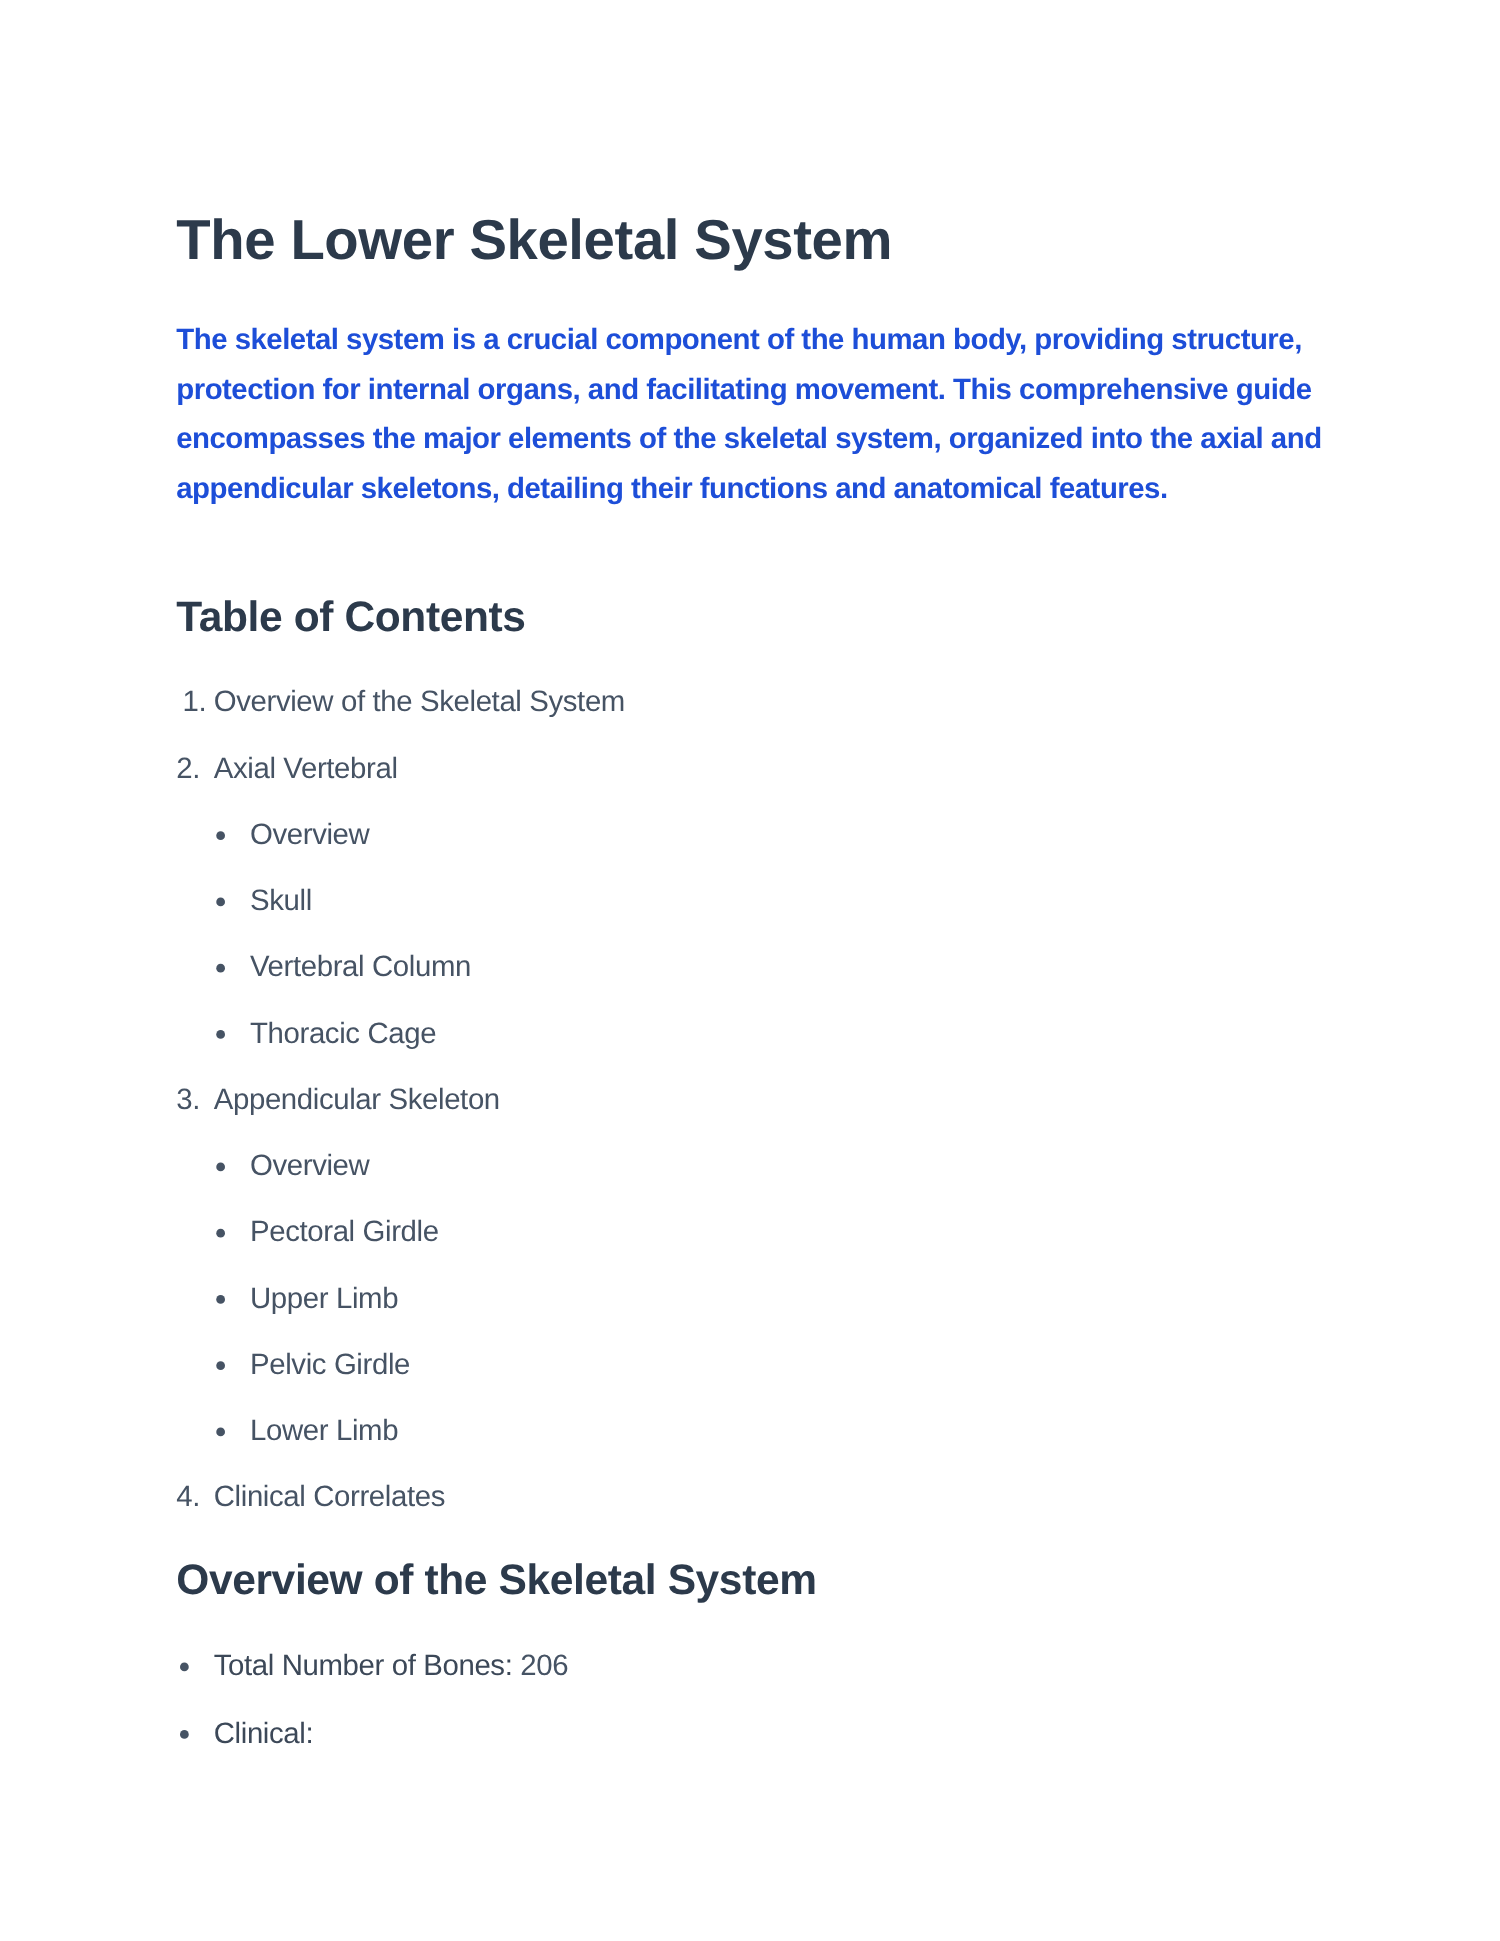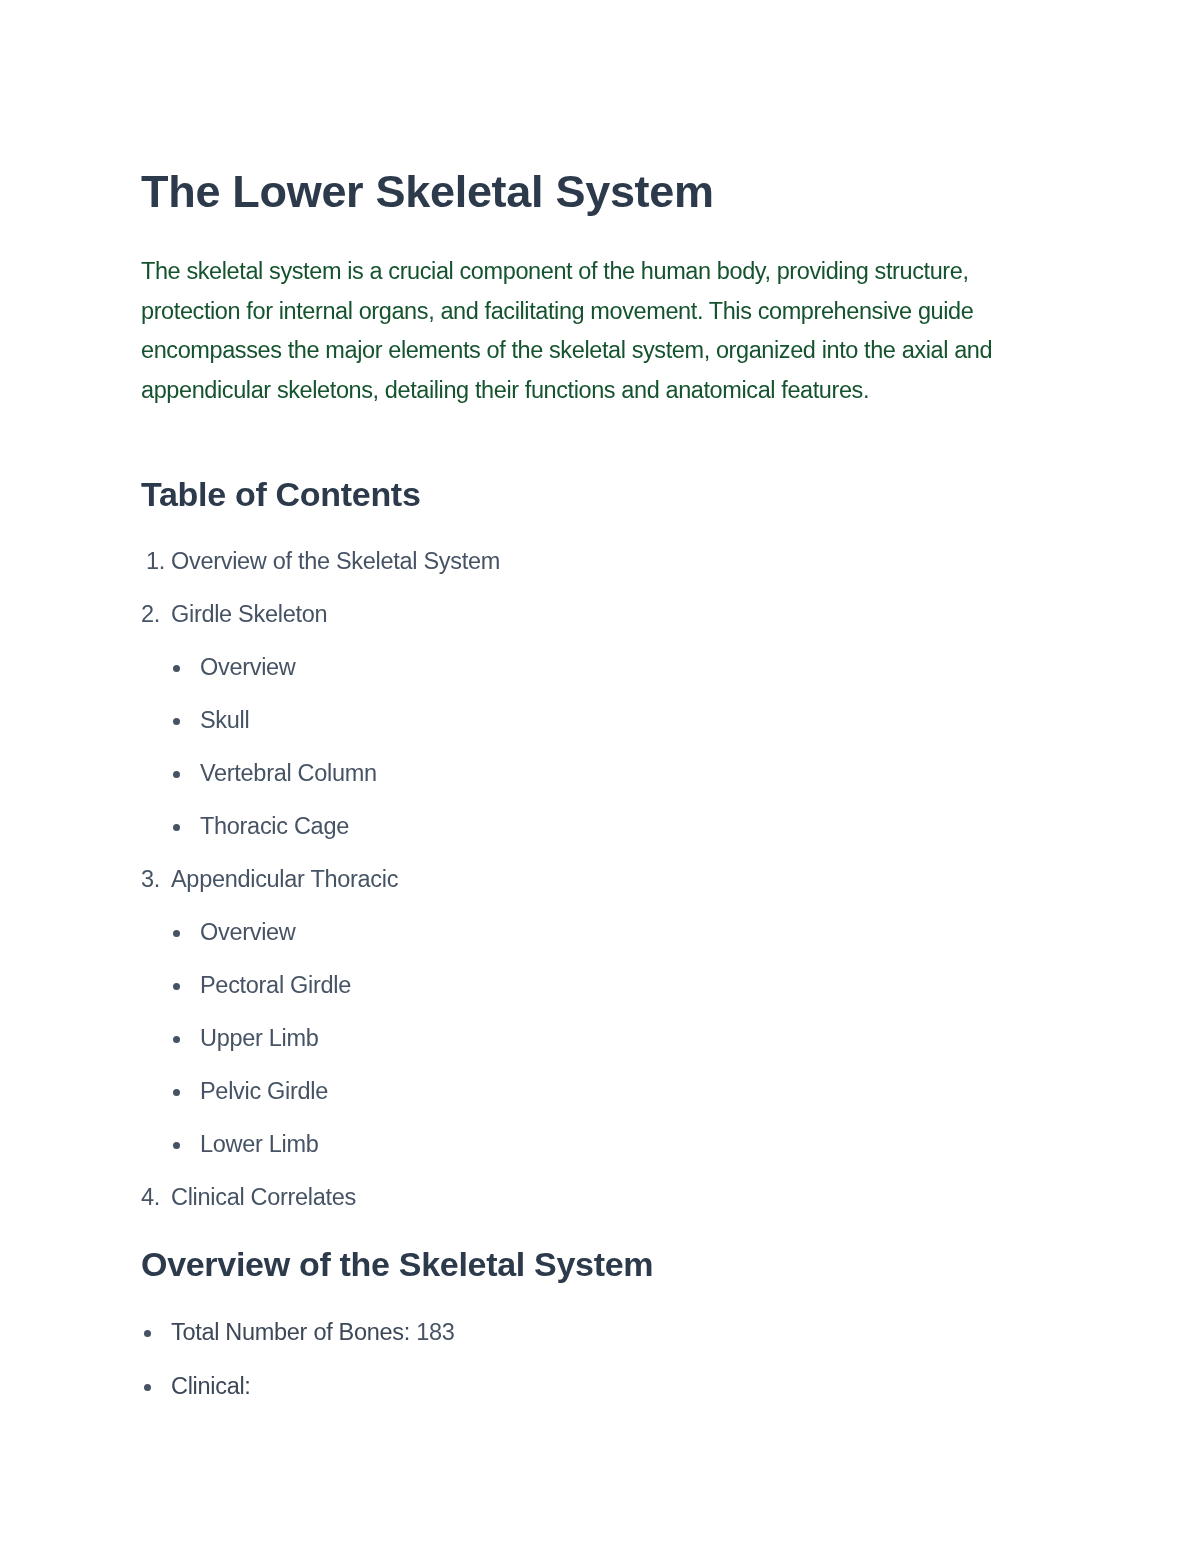--- a/index.html
+++ b/index.html
@@ -8,21 +8,21 @@
     font-family: "Liberation Sans", "DejaVu Sans", sans-serif;
   }
   .page { position: absolute; left: 141px; top: 0; width: 920px; }
   h1 {
     position: absolute; left: 0; top: 166px; margin: 0;
     font-size: 45px; font-weight: bold; color: #2c3a4b; letter-spacing: -0.3px;
     white-space: nowrap;
   }
   .intro {
     position: absolute; left: 0; top: 252px; width: 920px; margin: 0;
-    font-size: 23.5px; line-height: 39.5px; color: #14532d; letter-spacing: -0.4px;
+    font-size: 23.5px; line-height: 39.5px; color: #1d4ed8; letter-spacing: -0.4px; font-weight: bold;
   }
   h2 {
     position: absolute; left: 0; margin: 0;
     font-size: 34px; font-weight: bold; color: #2c3a4b; letter-spacing: -0.3px;
     white-space: nowrap;
   }
   .li {
     position: absolute; font-size: 23.5px; color: #465364; white-space: nowrap;
     letter-spacing: -0.3px;
   }
@@ -42,53 +42,53 @@
 
   <p class="intro">The skeletal system is a crucial component of the human body, providing structure, protection for internal organs, and facilitating movement. This comprehensive guide encompasses the major elements of the skeletal system, organized into the axial and appendicular skeletons, detailing their functions and anatomical features.</p>
 
   <h2 style="top:475px;">Table of Contents</h2>
 
   <div class="li num" style="top:548px; left:5px;">
     <span class="n" style="width:25px;">1.</span><span>Overview of the Skeletal System</span>
   </div>
 
   <div class="li num" style="top:601px;">
-    <span class="n">2.</span><span>Girdle Skeleton</span>
+    <span class="n">2.</span><span>Axial Vertebral</span>
   </div>
   <span class="bullet" style="left:32px; top:665px;"></span>
   <div class="li sub" style="top:654px;">Overview</div>
   <span class="bullet" style="left:32px; top:718px;"></span>
   <div class="li sub" style="top:707px;">Skull</div>
   <span class="bullet" style="left:32px; top:771px;"></span>
   <div class="li sub" style="top:760px;">Vertebral Column</div>
   <span class="bullet" style="left:32px; top:824px;"></span>
   <div class="li sub" style="top:813px;">Thoracic Cage</div>
 
   <div class="li num" style="top:866px;">
-    <span class="n">3.</span><span>Appendicular Thoracic</span>
+    <span class="n">3.</span><span>Appendicular Skeleton</span>
   </div>
   <span class="bullet" style="left:32px; top:930px;"></span>
   <div class="li sub" style="top:919px;">Overview</div>
   <span class="bullet" style="left:32px; top:983px;"></span>
   <div class="li sub" style="top:972px;">Pectoral Girdle</div>
   <span class="bullet" style="left:32px; top:1036px;"></span>
   <div class="li sub" style="top:1025px;">Upper Limb</div>
   <span class="bullet" style="left:32px; top:1089px;"></span>
   <div class="li sub" style="top:1078px;">Pelvic Girdle</div>
   <span class="bullet" style="left:32px; top:1142px;"></span>
   <div class="li sub" style="top:1131px;">Lower Limb</div>
 
   <div class="li num" style="top:1184px;">
     <span class="n">4.</span><span>Clinical Correlates</span>
   </div>
 
   <h2 style="top:1245px;">Overview of the Skeletal System</h2>
 
   <span class="bullet" style="left:3px; top:1330px;"></span>
   <div class="li" style="left:30px; top:1319px;">
-    <span class="b">Total Number of Bones:</span><span> 183</span>
+    <span class="b">Total Number of Bones:</span><span> 206</span>
   </div>
 
   <span class="bullet" style="left:3px; top:1384px;"></span>
   <div class="li" style="left:30px; top:1373px;">
     <span class="b">Clinical:</span><span></span>
   </div>
 </div>
 
 </body></html>

